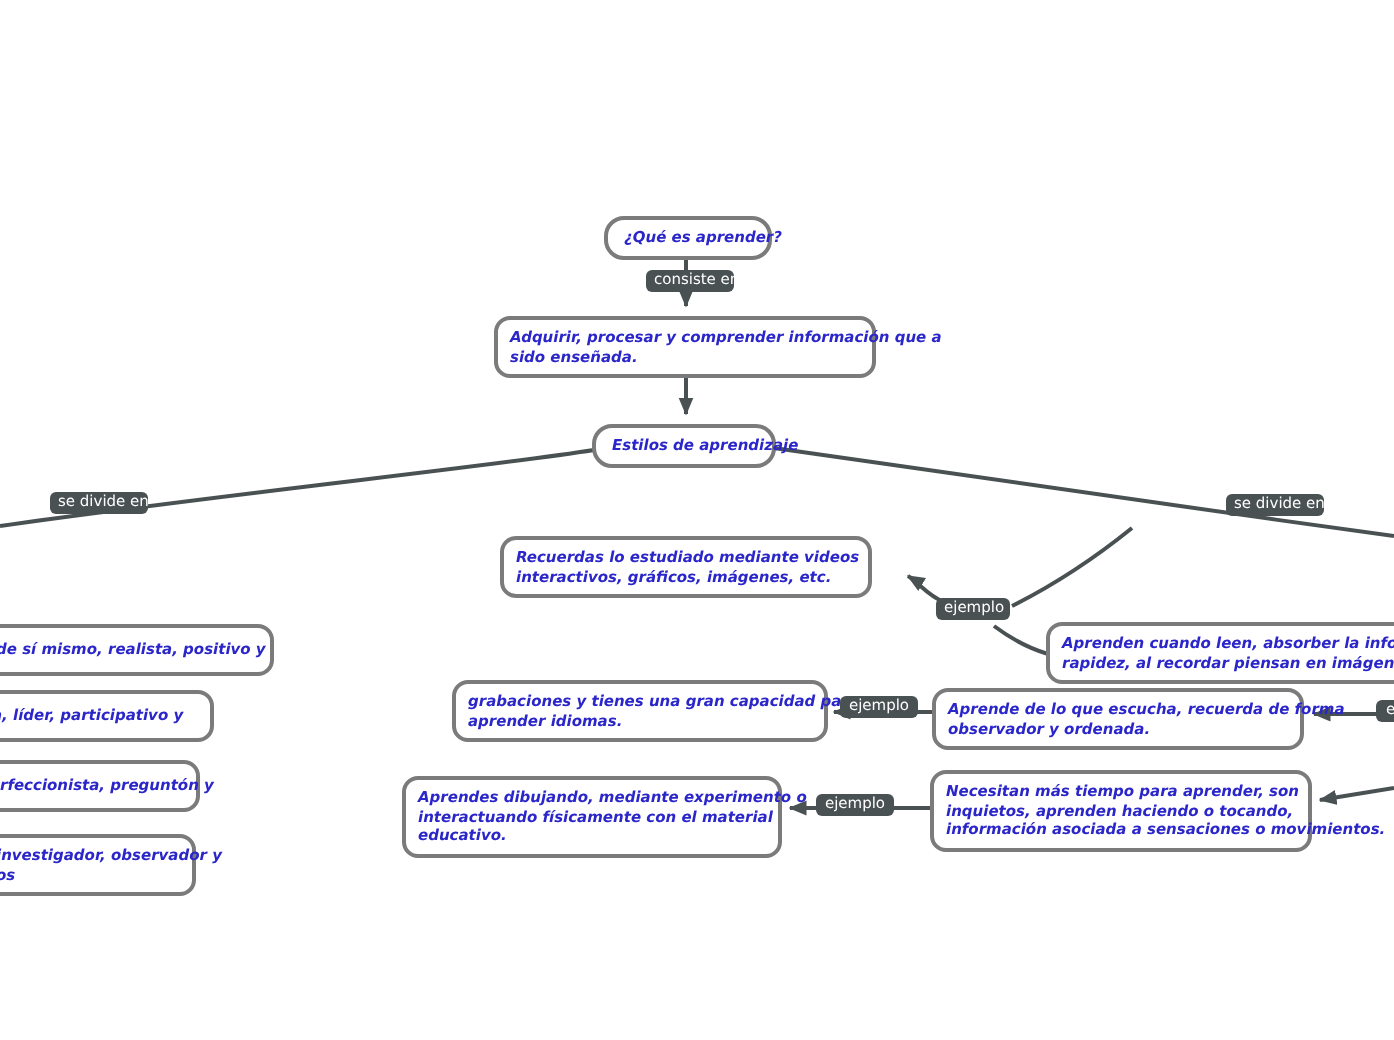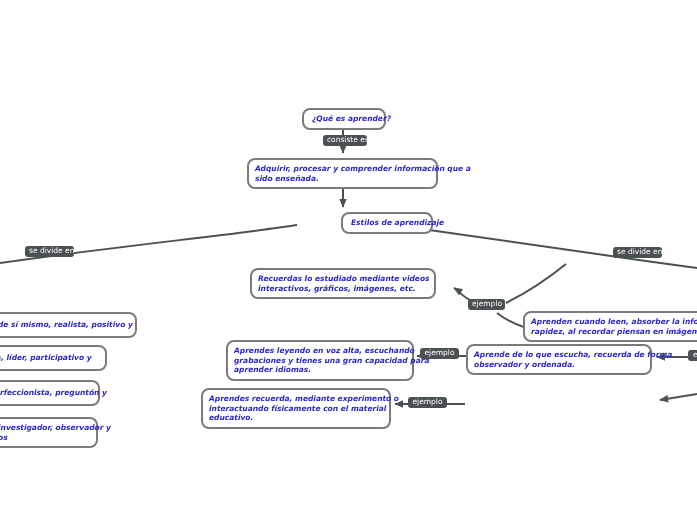--- a/index.html
+++ b/index.html
@@ -18,21 +18,21 @@
     border:2px solid #7b7b7b;
     border-radius:8px;
     color:#2b26c9;
     font-size:7.5px;
     font-weight:bold;
     font-style:italic;
     line-height:9.5px;
     padding:4px 6px;
     z-index:1;
   }
-  .node.center{padding:4px 8px;}
+  .node.center{padding:4px 8px;border-radius:10px;}
   .node .ln{white-space:nowrap;}
   .node .ln.u{}
   .clabel{
     position:absolute;
     box-sizing:border-box;
     background:#4a5152;
     color:#ffffff;
     font-size:7.5px;
     border-radius:3px;
     text-align:center;
@@ -75,21 +75,21 @@
 
   <div class="clabel" style="left:323px;top:135px;width:44px;">
     <span>consiste en</span>
   </div>
 
   <div class="node" style="left:247px;top:158px;width:191px;">
     <div class="ln">Adquirir, procesar y comprender información que a</div>
     <div class="ln u">sido enseñada.</div>
   </div>
 
-  <div class="node center" style="left:296px;top:212px;width:92px;margin-left:45px;">
+  <div class="node center" style="left:296px;top:212px;width:92px;">
     <div class="ln">Estilos de aprendizaje</div>
   </div>
 
   <div class="clabel" style="left:25px;top:246px;width:49px;">
     <span>se divide en</span>
   </div>
 
   <div class="clabel" style="left:613px;top:247px;width:49px;">
     <span>se divide en</span>
   </div>
@@ -102,48 +102,52 @@
   <div class="clabel" style="left:468px;top:299px;width:37px;">
     <span>ejemplo</span>
   </div>
 
   <div class="node" style="left:523px;top:311px;width:260px;">
     <div class="ln">Aprenden cuando leen, absorber la información con</div>
     <div class="ln">rapidez, al recordar piensan en imágenes.</div>
   </div>
 
   <div class="node" style="left:226px;top:340px;width:188px;">
-    <div class="ln">Aprendes leyendo en voz alta, escuchando</div>
     <div class="ln">grabaciones y tienes una gran capacidad para</div>
     <div class="ln">aprender idiomas.</div>
   </div>
 
   <div class="clabel" style="left:420px;top:348px;width:39px;">
     <span>ejemplo</span>
   </div>
 
   <div class="node" style="left:466px;top:344px;width:186px;">
     <div class="ln">Aprende de lo que escucha, recuerda de forma</div>
     <div class="ln">observador y ordenada.</div>
   </div>
 
   <div class="clabel" style="left:688px;top:350px;width:40px;">
     <span>ejemplo</span>
   </div>
 
   <div class="node" style="left:201px;top:388px;width:190px;">
-    <div class="ln">Aprendes recuerda, mediante experimento o</div>
+    <div class="ln">Aprendes dibujando, mediante experimento o</div>
     <div class="ln">interactuando físicamente con el material</div>
     <div class="ln">educativo.</div>
   </div>
 
   <div class="clabel" style="left:408px;top:397px;width:39px;">
     <span>ejemplo</span>
   </div>
 
+  <div class="node" style="left:465px;top:385px;width:191px;">
+    <div class="ln">Necesitan más tiempo para aprender, son</div>
+    <div class="ln">inquietos, aprenden haciendo o tocando,</div>
+    <div class="ln">información asociada a sensaciones o movimientos.</div>
+  </div>
 
   <div class="node" style="left:-10px;top:312px;width:147px;padding-top:6px;padding-bottom:6px;">
     <div class="ln">de sí mismo, realista, positivo y</div>
   </div>
 
   <div class="node" style="left:-12px;top:345px;width:119px;padding-top:6px;padding-bottom:6px;">
     <div class="ln">a, líder, participativo y</div>
   </div>
 
   <div class="node" style="left:-8px;top:380px;width:108px;padding-top:6px;padding-bottom:6px;">

